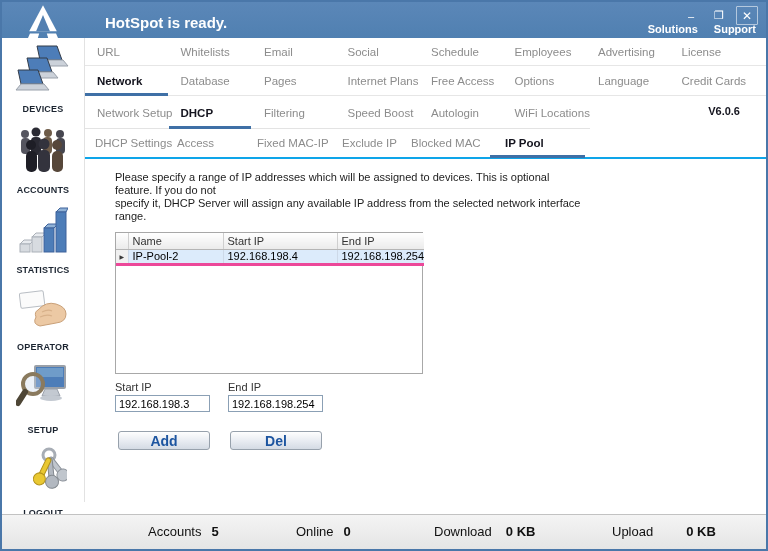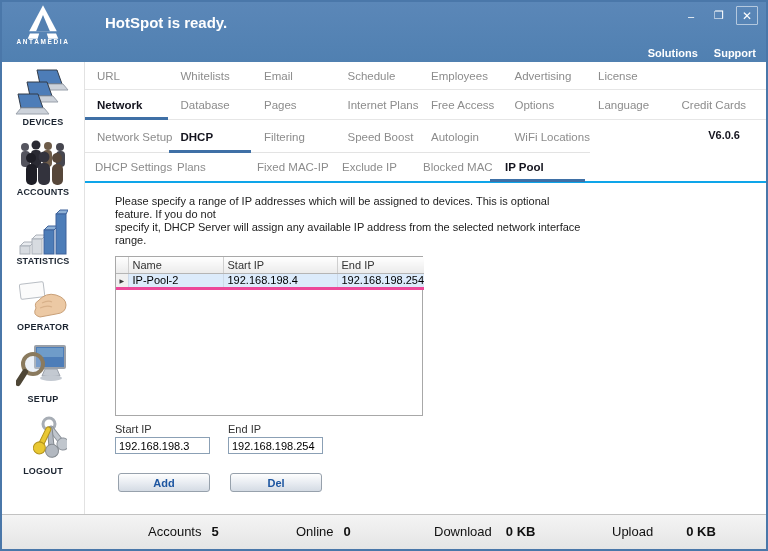--- a/index.html
+++ b/index.html
@@ -3,21 +3,21 @@
 <meta charset="utf-8">
 <style>
   * { margin:0; padding:0; box-sizing:border-box; }
   body { font-family:"Liberation Sans","DejaVu Sans",sans-serif; background:#888; }
   .window{
     position:relative; width:768px; height:551px; margin:0 auto;
     border:2px solid #4a77a9; background:#fff; overflow:hidden;
   }
   
   .titlebar{
-    position:relative; height:60px;
+    position:relative; height:36px;
     background:linear-gradient(#5b87b8,#5080b1);
     color:#fff;
   }
   .logo{ position:absolute; left:0; top:0; width:82px; height:48px; text-align:center; }
   .logo svg{ display:block; margin:3px auto 0; }
   .brand-text{ font-size:6.5px; font-weight:bold; letter-spacing:1.6px; color:#fff; margin-top:-1px; }
   .app-title{ position:absolute; left:103px; top:12px; font-size:15px; font-weight:bold; }
   .win-controls{ position:absolute; right:8px; top:4px; display:flex; align-items:center; gap:6px; }
   .win-btn{ width:22px; height:19px; display:flex; align-items:center; justify-content:center;
             font-size:11px; color:#fff; cursor:default; }
@@ -25,21 +25,21 @@
   .top-links{ position:absolute; right:10px; bottom:3px; display:flex; gap:16px;
               font-size:11px; font-weight:bold; }
   .top-links span{ cursor:pointer; }
   
   .body-row{ display:flex; height:464px; }
   .sidebar{
     width:83px; background:#fff; border-right:1px solid #e2e2e2;
     display:flex; flex-direction:column; align-items:center; padding-top:7px; gap:11px;
   }
   .side-item{ display:flex; flex-direction:column; align-items:center; cursor:pointer; }
-  .side-item .lbl{ font-size:9px; font-weight:bold; color:#1b2430; letter-spacing:.2px; margin-top:1px; }
+  .side-item .lbl{ font-size:9px; font-weight:bold; color:#1b2430; letter-spacing:.2px; margin-top:12px; }
   .main{ flex:1; position:relative; background:#fff; }
   
   .tabrow{ position:relative; display:grid; grid-template-columns:repeat(8,83.5px);
            align-items:center; border-bottom:1px solid #e6e6e6; }
   .tabrow1{ height:28px; }
   .tabrow2{ height:30px; }
   .tabrow3{ height:33px; border-bottom:none; }
   .tabrow3::before{ content:''; position:absolute; left:0; bottom:0; width:505px; border-bottom:1px solid #e3e3e3; }
   .tab{ position:relative; height:100%; display:flex; align-items:center; padding-left:12px;
         font-size:11.5px; color:#8c8c8c; cursor:pointer; white-space:nowrap; }
@@ -47,21 +47,21 @@
   .tab.active::after{ content:''; position:absolute; left:0; right:1px; bottom:-1px;
         border-bottom:3px solid #3f70a6; }
   .tabrow3 .tab.active::after{ bottom:0; }
   .version{ position:absolute; right:26px; top:9px; font-size:11px; font-weight:bold; color:#14141e; }
   .tabrow4{ position:relative; height:30px; border-bottom:2px solid #0ea5e9; }
   .tabrow4 .tab{ position:absolute; top:0; height:100%; padding:0; }
   .tabrow4 .tab.active::after{ left:-15px; width:95px; right:auto; bottom:-1px; }
   
   .content{ padding:12px 0 0 30px; }
   .desc{ font-size:11px; color:#1c1c1c; line-height:13px; white-space:pre-line; width:470px; }
-  .grid-wrap{ margin-top:9px; width:308px; height:160px; border:1px solid #a8a8a8; background:#fff; }
+  .grid-wrap{ margin-top:9px; width:308px; height:142px; border:1px solid #a8a8a8; background:#fff; }
   table.grid{ border-collapse:collapse; table-layout:fixed; width:100%; font-size:11px; }
   table.grid col.c-sel{ width:12px; } table.grid col.c1{ width:95px; }
   table.grid col.c2{ width:114px; } table.grid col.c3{ width:87px; }
   table.grid th{
     height:16px; text-align:left; font-weight:normal; color:#333; padding:0 0 0 4px;
     background:linear-gradient(#ffffff,#ebebeb); border-right:1px solid #cfcfcf;
     border-bottom:1px solid #b5b5b5; cursor:pointer;
   }
   table.grid th:last-child{ border-right:none; }
   table.grid td{
@@ -75,21 +75,21 @@
   .field{ display:flex; flex-direction:column; }
   .field label{ font-size:11px; color:#333; margin-bottom:2px; }
   .field input{
     width:95px; height:17px; border:1px solid #8ba0b5; font-size:11px;
     font-family:"Liberation Sans",sans-serif; padding:0 3px; color:#000;
   }
   .btn-row{ display:flex; gap:20px; margin-top:19px; padding-left:3px; }
   .btn{
     width:92px; height:19px; border:1px solid #97a1ac; border-radius:3px;
     background:linear-gradient(#fefefe,#e7ebf1 55%,#d4dbe4);
-    font-size:11px; font-weight:bold; color:#1d55a0; cursor:pointer;
+    font-size:14px; font-weight:bold; color:#1d55a0; cursor:pointer;
     font-family:"Liberation Sans",sans-serif;
   }
   
   .statusbar{
     position:absolute; left:0; right:0; bottom:0; height:35px;
     background:linear-gradient(#f4f4f4,#e5e5e5); border-top:1px solid #c2c2c2;
   }
   .stat{ position:absolute; top:9px; display:flex; gap:10px; font-size:13px; color:#111; }
   .stat b{ font-weight:bold; }
   .stat.s1{ left:146px; } .stat.s2{ left:294px; } .stat.s3{ left:432px;gap:14px; } .stat.s4{ left:610px;gap:33px; }
@@ -226,20 +226,21 @@
         <span class="lbl">LOGOUT</span>
       </div>
     </div>
 
     <div class="main">
 
       <div class="tabrow tabrow1">
         <div class="tab">URL</div>
         <div class="tab">Whitelists</div>
         <div class="tab">Email</div>
+        <div class="tab">Social</div>
         <div class="tab">Schedule</div>
         <div class="tab">Employees</div>
         <div class="tab">Advertising</div>
         <div class="tab">License</div>
       </div>
 
       <div class="tabrow tabrow2">
         <div class="tab active">Network</div>
         <div class="tab">Database</div>
         <div class="tab">Pages</div>
@@ -255,24 +256,24 @@
         <div class="tab active">DHCP</div>
         <div class="tab">Filtering</div>
         <div class="tab">Speed Boost</div>
         <div class="tab">Autologin</div>
         <div class="tab">WiFi Locations</div>
         <div class="version">V6.0.6</div>
       </div>
 
       <div class="tabrow4">
         <div class="tab" style="left:10px">DHCP Settings</div>
-        <div class="tab" style="left:92px">Plans</div>
+        <div class="tab" style="left:92px">Access</div>
         <div class="tab" style="left:172px">Fixed MAC-IP</div>
         <div class="tab" style="left:257px">Exclude IP</div>
-        <div class="tab" style="left:338px">Blocked MAC</div>
+        <div class="tab" style="left:326px">Blocked MAC</div>
         <div class="tab active" style="left:420px">IP Pool</div>
       </div>
 
       <div class="content">
         <div class="desc">Please specify a range of IP addresses which will be assigned to devices. This is optional feature. If you do not
 specify it, DHCP Server will assign any available IP address from the selected network interface range.</div>
 
         <div class="grid-wrap">
           <table class="grid">
             <colgroup>

